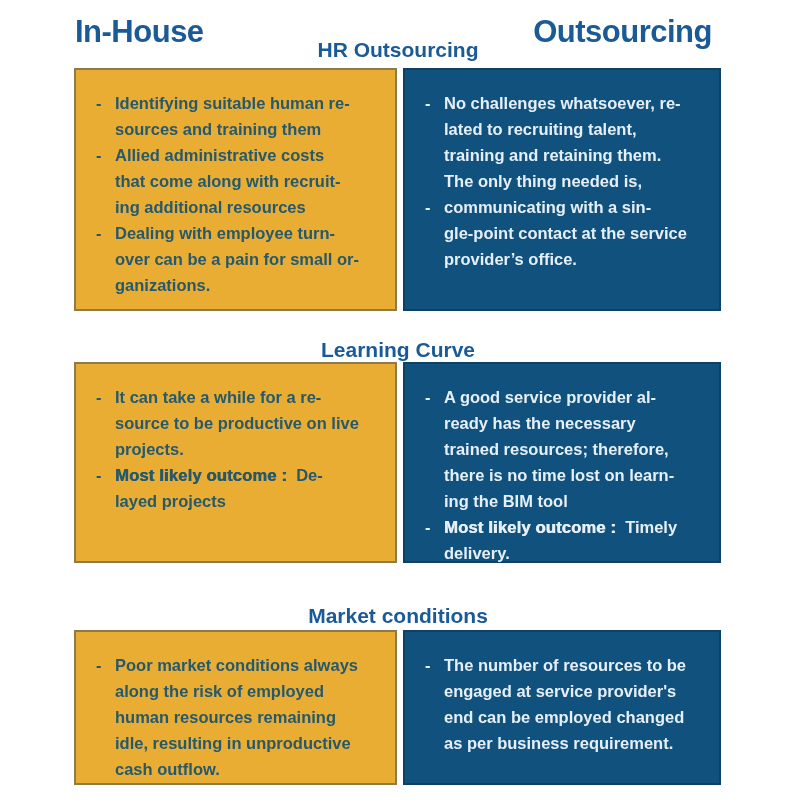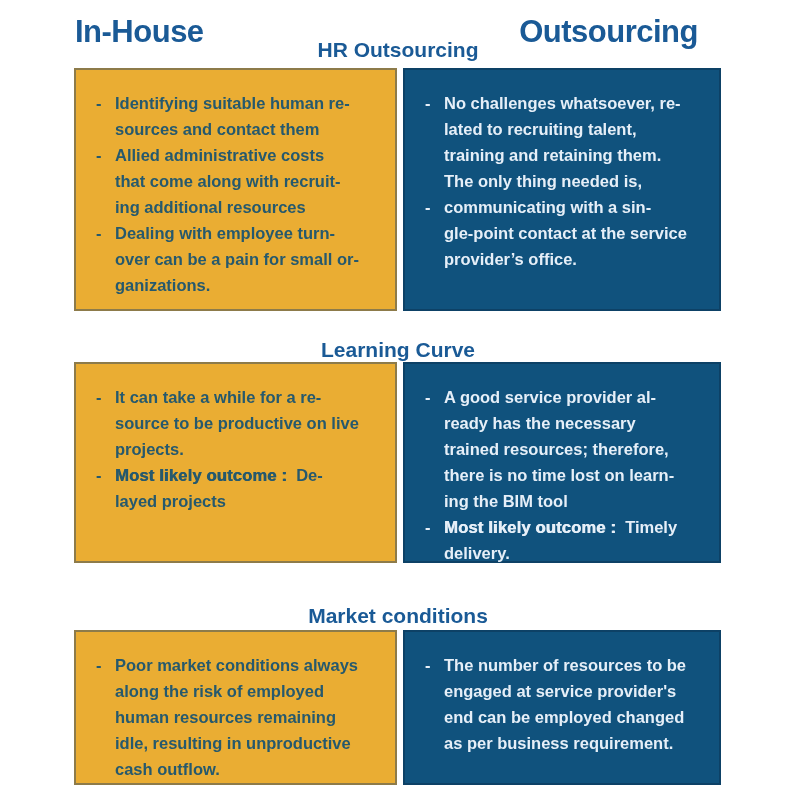--- a/index.html
+++ b/index.html
@@ -18,21 +18,21 @@
   .col-title {
     position: absolute;
     top: 14px;
     font-size: 31px;
     font-weight: 700;
     letter-spacing: -0.5px;
     color: var(--title-blue, #1a5a96);
     white-space: nowrap;
   }
   .col-title.left  { left: 75px; }
-  .col-title.right { right: 78px; }
+  .col-title.right { right: 64px; }
 
   .section-title {
     position: absolute;
     left: 74px;
     width: 648px;
     margin: 0;
     text-align: center;
     font-size: 21px;
     font-weight: 700;
     color: var(--title-blue, #1a5a96);
@@ -90,21 +90,21 @@
   <div class="col-title left">In-House</div>
 
   <div class="col-title right">Outsourcing</div>
 
   <div class="row-0">
     <h2 class="section-title st-0">HR Outsourcing</h2>
     <div class="box inhouse">
         <div class="bullet">
           <span class="dash">-</span>
           <span class="btext"><span>Identifying suitable human re-
-sources and contact them</span></span>
+sources and training them</span></span>
         </div>
         <div class="bullet">
           <span class="dash">-</span>
           <span class="btext"><span>Allied administrative costs
 that come along with recruit-
 ing additional resources</span></span>
         </div>
         <div class="bullet">
           <span class="dash">-</span>
           <span class="btext"><span>Dealing with employee turn-

